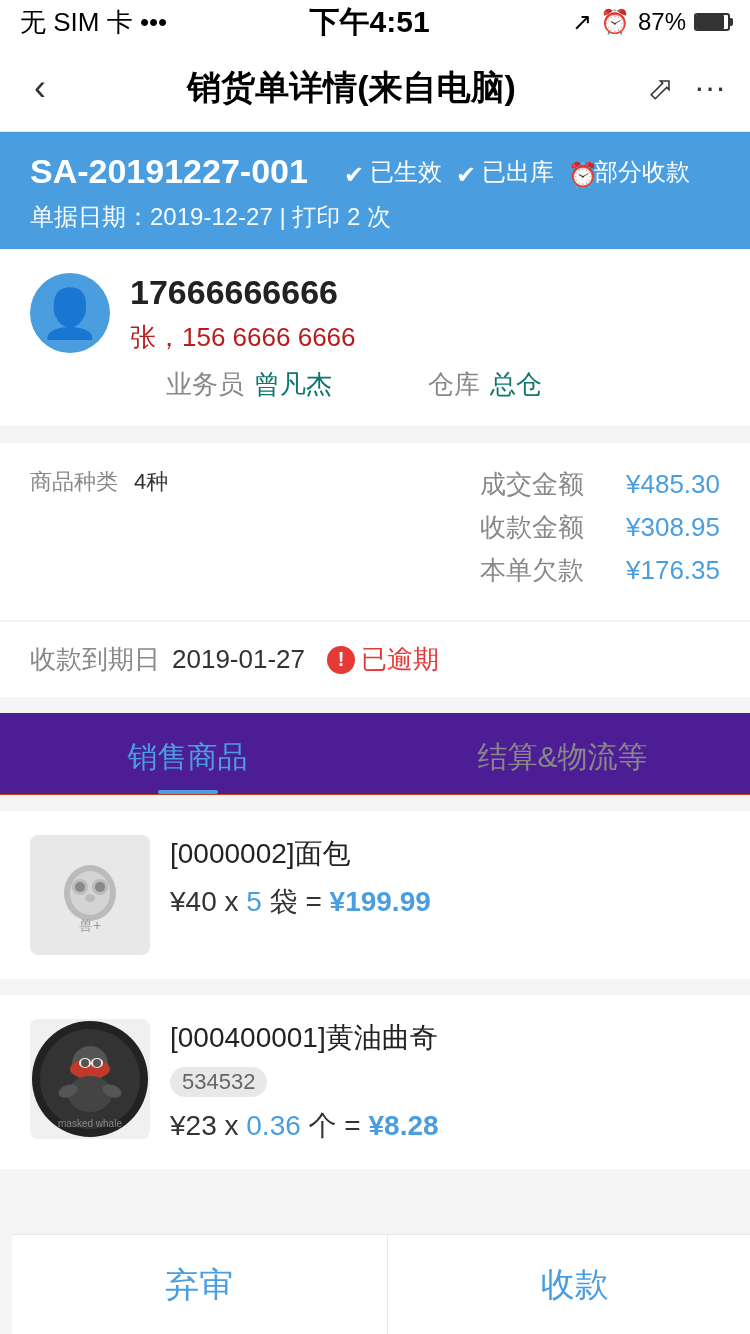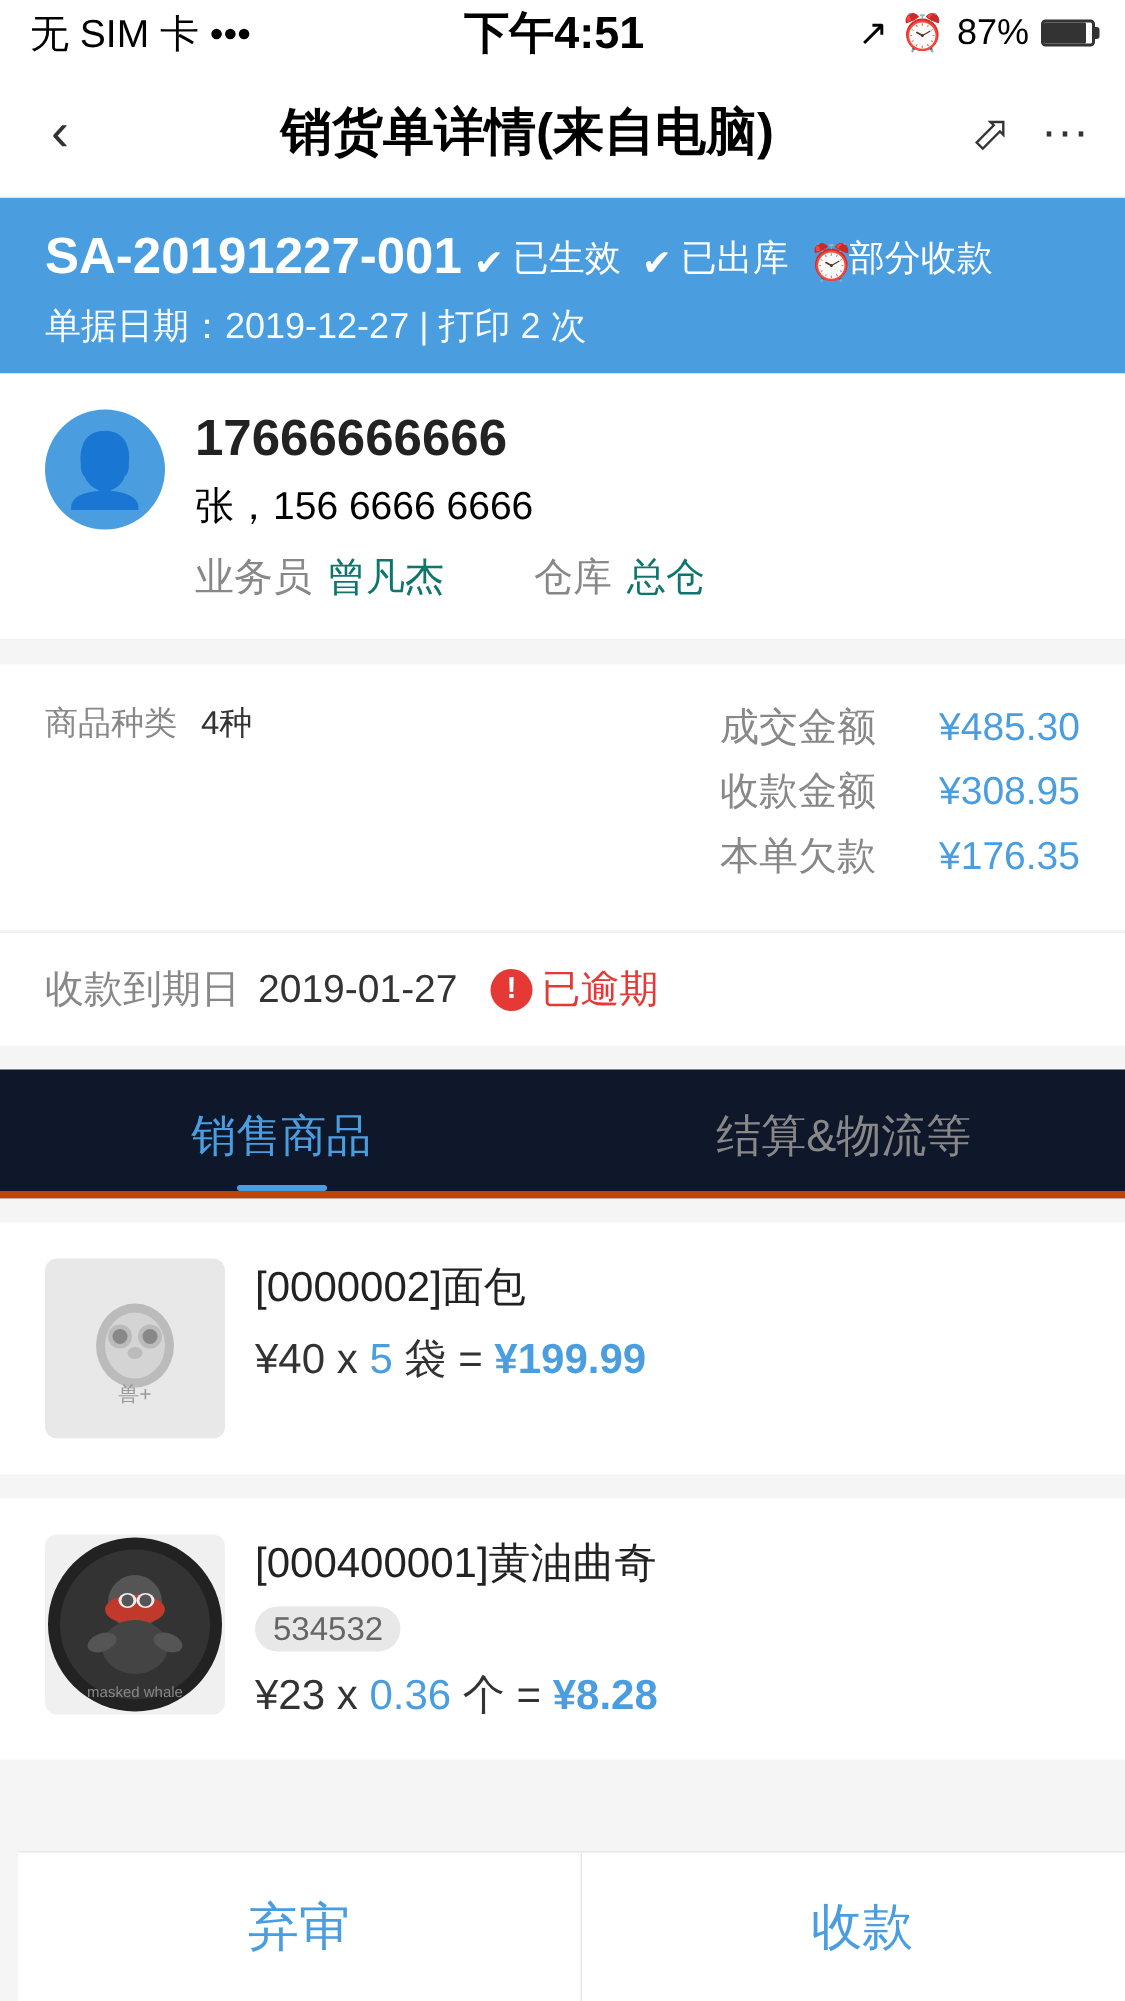--- a/index.html
+++ b/index.html
@@ -62,21 +62,21 @@
     }
 
     
     .header-banner {
       background: #4A9EE0;
       padding: 20px 30px 16px;
     }
     .header-banner-top {
       display: flex;
       align-items: center;
-      gap: 8px;
+      gap: 36px;
       margin-bottom: 10px;
     }
     .order-id {
       font-size: 34px;
       font-weight: 700;
       color: #fff;
     }
     .status-tags {
       display: flex;
       align-items: center;
@@ -125,30 +125,30 @@
     }
     .customer-info { flex: 1; }
     .customer-name-row {
       font-size: 34px;
       font-weight: 600;
       color: #222;
       margin-bottom: 8px;
     }
     .customer-phone {
       font-size: 26px;
-      color: #000000;
+      color: #b91c1c;
       margin-bottom: 12px;
     }
     .customer-meta {
       display: flex;
       gap: 60px;
       font-size: 26px;
       color: #555;
     }
-    .meta-item { display: flex; gap: 10px; }
+    .meta-item { display: flex; gap: 10px; margin-left: 36px; }
     .meta-label { color: #888; }
     .meta-value { color: #0f766e; }
 
     
     .divider {
       height: 16px;
       background: #f5f5f5;
     }
 
     
@@ -211,23 +211,23 @@
       display: flex;
       align-items: center;
       justify-content: center;
       color: #fff;
       font-size: 20px;
       font-weight: 700;
     }
 
     
     .tabs-section {
-      background: #0f172a;
+      background: #4c1d95;
       margin-top: 16px;
-      border-bottom: 5px solid #c2410c;
+      border-bottom: 1px solid #c2410c;
     }
     .tabs-row {
       display: flex;
     }
     .tab-item {
       flex: 1;
       text-align: center;
       padding: 24px 0 16px;
       font-size: 30px;
       color: #888;

